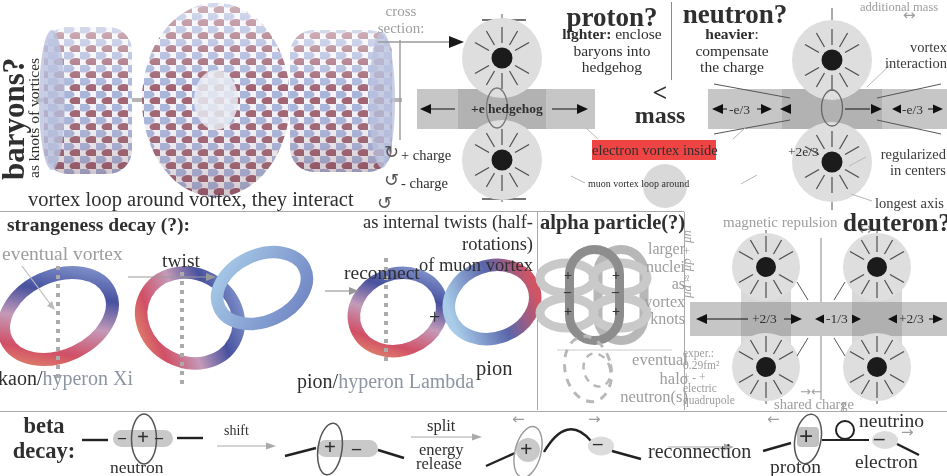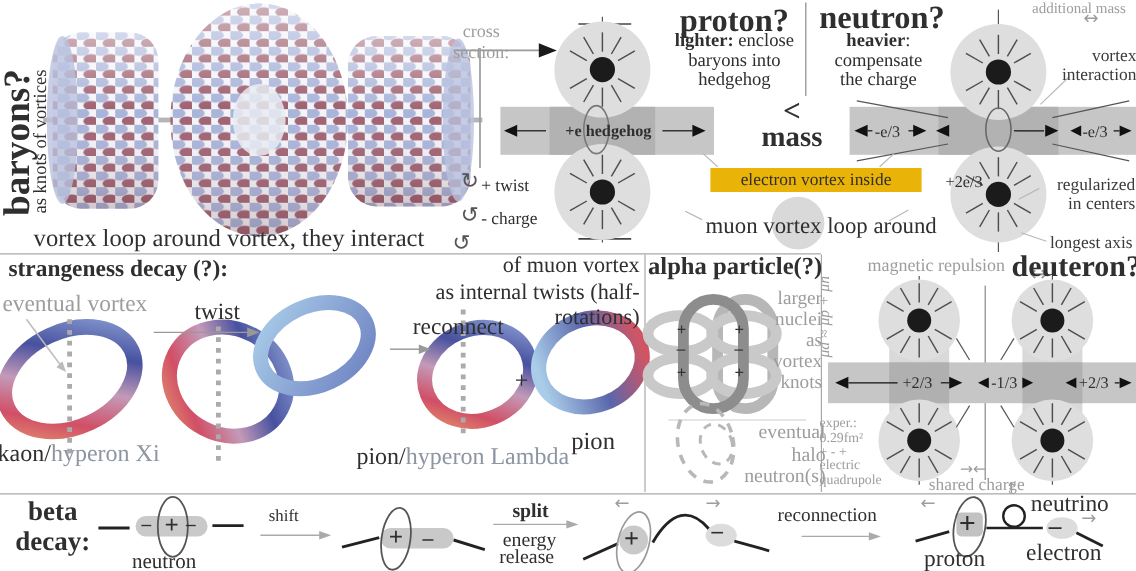--- a/index.html
+++ b/index.html
@@ -250,23 +250,23 @@
     <circle cx="845" cy="430" r="9" stroke="#222" stroke-width="2" fill="#fff"></circle>
     <ellipse cx="885" cy="440" rx="13" ry="9" fill="#dcdcdc"></ellipse>
     <line x1="897" y1="444" x2="919" y2="455" stroke="#222" stroke-width="2.4"></line>
   </g>
 </svg>
 
 <div class="t vert b" style="left:-3px;top:6px;height:174px;font-size:31px;">baryons?</div>
 <div class="t vert" style="left:25px;top:18px;height:160px;font-size:15.5px;">as knots of vortices</div>
 <div class="t" style="left:28px;top:188px;font-size:20.5px;">vortex loop around vortex, they interact</div>
 
-<div class="t g c wrapok" style="left:366px;top:3px;width:70px;font-size:15px;line-height:17px;margin-top:16px;">cross section:</div>
+<div class="t g c wrapok" style="left:366px;top:3px;width:70px;font-size:15px;line-height:17px;">cross section:</div>
 <div class="t ico" style="left:384px;top:142px;font-size:18px;color:#555;">↻</div>
-<div class="t" style="left:401px;top:147px;font-size:14.5px;">+ twist</div>
+<div class="t" style="left:401px;top:147px;font-size:14.5px;">+ charge</div>
 <div class="t ico" style="left:384px;top:170px;font-size:18px;color:#555;">↺</div>
 <div class="t" style="left:401px;top:175px;font-size:14.5px;">- charge</div>
 <div class="t ico" style="left:377px;top:193px;font-size:18px;color:#555;">↺</div>
 
 <div class="t b c" style="left:550px;top:2px;width:124px;font-size:27px;">proton?</div>
 <div class="t c wrapok" style="left:546px;top:26px;width:132px;font-size:15.5px;line-height:16.5px;">
   <div><span class="b">lighter:</span><span> enclose</span></div>
   <div>baryons into</div>
   <div>hedgehog</div>
 </div>
@@ -282,29 +282,29 @@
 <div class="t" style="left:788px;top:102px;font-size:13.5px;margin-top:42px;">+2e/3</div>
 <div class="t" style="left:902px;top:102px;font-size:13.5px;">-e/3</div>
 
 <div class="t c" style="left:628px;top:83px;width:64px;">
   <div class="b" style="font-size:26px;line-height:19px;">&lt;</div>
   <div class="b" style="font-size:24px;text-align:center;">mass</div>
 </div>
 <div class="t g" style="left:860px;top:0px;font-size:12.5px;">additional mass</div>
 <div class="t ico" style="left:903px;top:7px;font-size:15px;">↔</div>
 <div class="t dg r wrapok" style="left:873px;top:39px;width:74px;font-size:14.5px;line-height:16px;">vortex interaction</div>
-<div class="t c" style="left:592px;top:140px;width:176px;height:20px;background:#eab308;font-size:14.5px;line-height:20px;">electron vortex inside</div>
-<div class="t" style="left:588px;top:178px;font-size:19px;">muon vortex loop around</div>
+<div class="t c" style="left:592px;top:140px;width:124px;height:20px;background:#ef4444;font-size:14.5px;line-height:20px;">electron vortex inside</div>
+<div class="t" style="left:588px;top:178px;font-size:10px;">muon vortex loop around</div>
 <div class="t dg r wrapok" style="left:868px;top:147px;width:78px;font-size:14.5px;line-height:15.5px;">regularized in centers</div>
 <div class="t dg" style="left:875px;top:195px;font-size:14.5px;">longest axis</div>
 
 <div class="t b" style="left:7px;top:214px;font-size:19.5px;">strangeness decay (?):</div>
 <div class="t r wrapok" style="left:293px;top:212px;width:240px;font-size:18.5px;line-height:21.5px;">
+  <div>as internal twists (half-rotations)</div>
   <div>of muon vortex</div>
-  <div>as internal twists (half-rotations)</div>
 </div>
 <div class="t g" style="left:2px;top:243px;font-size:19.5px;">eventual vortex</div>
 <div class="t" style="left:162px;top:250px;font-size:19.5px;">twist</div>
 <div class="t" style="left:344px;top:262px;font-size:19.5px;">reconnect</div>
 <div class="t" style="left:-2px;top:367px;font-size:20px;">
   <span>kaon/</span><span class="g" style="color:#8d94a2;">hyperon Xi</span>
 </div>
 <div class="t" style="left:429px;top:306px;font-size:20px;">+</div>
 <div class="t" style="left:297px;top:370px;font-size:20px;">
   <span>pion/</span><span class="g" style="color:#8d94a2;">hyperon Lambda</span>
@@ -352,28 +352,28 @@
   <div>beta</div>
   <div>decay:</div>
 </div>
 <div class="t b" style="left:118px;top:429px;font-size:16px;">–</div>
 <div class="t b" style="left:137px;top:426px;font-size:21px;">+</div>
 <div class="t b" style="left:155px;top:429px;font-size:16px;">–</div>
 <div class="t" style="left:110px;top:458px;font-size:17.5px;">neutron</div>
 <div class="t" style="left:224px;top:423px;font-size:14px;">shift</div>
 <div class="t b" style="left:324px;top:436px;font-size:21px;">+</div>
 <div class="t b" style="left:352px;top:438px;font-size:18px;">–</div>
-<div class="t" style="left:427px;top:417px;font-size:16.5px;font-weight:bold;">split</div>
+<div class="t" style="left:427px;top:417px;font-size:16.5px;">split</div>
 <div class="t" style="left:419px;top:441px;font-size:16.5px;">energy</div>
 <div class="t" style="left:416px;top:455px;font-size:16.5px;">release</div>
 <div class="t ico" style="left:512px;top:411px;font-size:15px;">←</div>
 <div class="t ico" style="left:588px;top:411px;font-size:15px;">→</div>
 <div class="t b" style="left:520px;top:437px;font-size:22px;">+</div>
 <div class="t b" style="left:593px;top:432px;font-size:19px;">–</div>
-<div class="t" style="left:648px;top:421px;font-size:16px;">reconnection</div>
+<div class="t" style="left:648px;top:440px;font-size:20px;">reconnection</div>
 <div class="t ico" style="left:767px;top:411px;font-size:15px;">←</div>
 <div class="t ico" style="left:838px;top:401px;font-size:12px;">↑</div>
 <div class="t ico" style="left:901px;top:424px;font-size:15px;">→</div>
 <div class="t b" style="left:799px;top:423px;font-size:25px;">+</div>
 <div class="t b" style="left:874px;top:427px;font-size:21px;">–</div>
 <div class="t" style="left:770px;top:456px;font-size:19.5px;">proton</div>
 <div class="t" style="left:859px;top:410px;font-size:19.5px;">neutrino</div>
 <div class="t" style="left:855px;top:451px;font-size:19.5px;">electron</div>
 
 </div>

